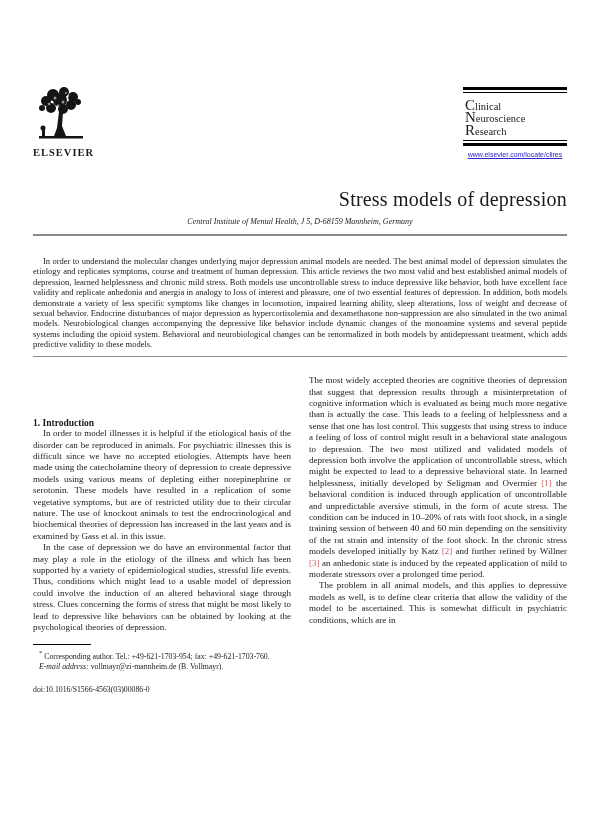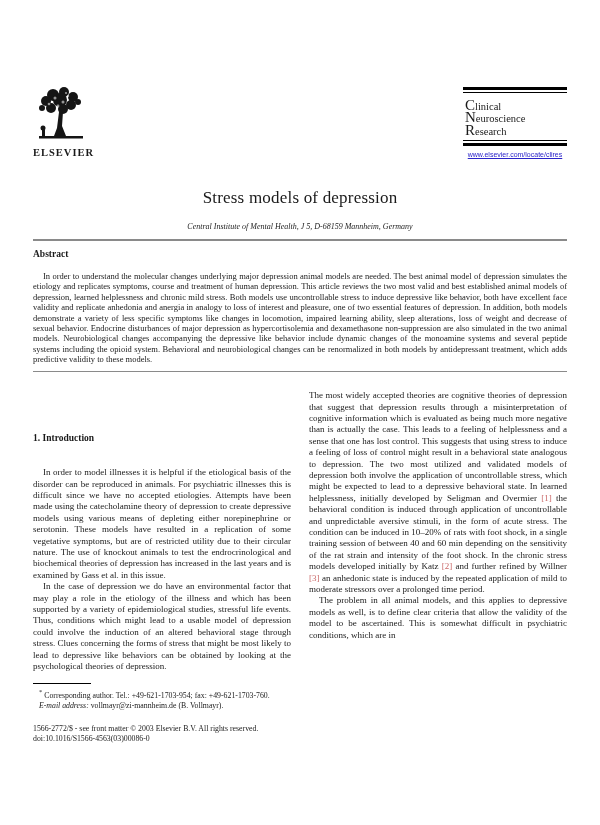--- a/index.html
+++ b/index.html
@@ -19,41 +19,41 @@
   .jbox .rt{height:3px;background:#000;}
   .jbox .rn{height:1px;background:#000;margin-top:2px;}
   .jbox .rb1{height:1px;background:#000;}
   .jbox .rb2{height:3px;background:#000;margin-top:2px;}
   .jbox-text{padding:7px 0 3px 2px;font-size:10.5px;line-height:11.5px;}
   .jl::first-letter{font-size:15px;}
   .jurl{margin-top:5px;text-align:center;font-family:"Liberation Sans",sans-serif;
         font-size:7px;color:#2a23c9;text-decoration:underline;cursor:pointer;}
 
   
-  .title{margin-top:30px;text-align:center;font-size:17px;letter-spacing:.2px;}
+  .title{margin-top:30px;text-align:right;font-size:20px;letter-spacing:.2px;}
   .authors{margin-top:15px;text-align:center;font-size:12.5px;}
   .authors sup{font-size:8px;}
-  .affiliation{margin-top:14px;text-align:center;font-style:italic;font-size:8px;color:#222;}
+  .affiliation{margin-top:6px;text-align:center;font-style:italic;font-size:8px;color:#222;}
   .rule-gray{height:2px;background:#8a8a8a;margin-top:8px;}
   .rule-gray2{height:1.5px;background:#8a8a8a;margin-top:6px;}
 
   
   .abs-head{margin-top:8px;font-weight:bold;font-size:9.5px;}
-  .abs-text{margin-top:12px;font-size:8.5px;line-height:10.4px;text-align:justify;text-indent:10px;}
+  .abs-text{margin-top:20px;font-size:8.5px;line-height:10.4px;text-align:justify;text-indent:10px;}
   .abs-copy{font-size:8.5px;line-height:10.4px;margin-top:1px;}
   .keywords{margin-top:9px;font-size:7.8px;line-height:9.5px;}
   .kw-label{font-style:italic;}
 
   
   .columns{margin-top:18px;display:flex;gap:18px;}
   .col{width:258px;}
   .sec-head{font-weight:bold;font-size:9.5px;margin-top:43px;}
   .bodyp{font-size:9px;line-height:11.4px;text-align:justify;margin:0;}
   .indent{text-indent:10px;}
-  .col-left .bodyp.first{margin-top:24px;}
+  .col-left .bodyp.first{margin-top:0;}
   .cite{color:#c96868;cursor:pointer;}
 
   
   .fn-rule{width:58px;height:1px;background:#000;margin-top:11px;}
   .footnote{margin-top:3px;font-size:7.8px;line-height:9.6px;text-align:justify;}
   .footnote .fline{text-indent:6px;}
   .fn-email-label{font-style:italic;}
   .pagefooter{margin-top:14px;font-size:7.8px;line-height:9.8px;}
 </style>
 </head>
@@ -110,21 +110,20 @@
     </div>
   </div>
 
   <div class="title">Stress models of depression</div>
 
 
   <div class="affiliation">Central Institute of Mental Health, J 5, D-68159 Mannheim, Germany</div>
 
   <div class="rule-gray"></div>
 
-  <div class="abs-head">Abstract</div>
   <div class="abs-text">In order to understand the molecular changes underlying major depression animal models are needed. The best animal model of depression simulates the etiology and replicates symptoms, course and treatment of human depression. This article reviews the two most valid and best established animal models of depression, learned helplessness and chronic mild stress. Both models use uncontrollable stress to induce depressive like behavior, both have excellent face validity and replicate anhedonia and anergia in analogy to loss of interest and pleasure, one of two essential features of depression. In addition, both models demonstrate a variety of less specific symptoms like changes in locomotion, impaired learning ability, sleep alterations, loss of weight and decrease of sexual behavior. Endocrine disturbances of major depression as hypercortisolemia and dexamethasone non-suppression are also simulated in the two animal models. Neurobiological changes accompanying the depressive like behavior include dynamic changes of the monoamine systems and several peptide systems including the opioid system. Behavioral and neurobiological changes can be renormalized in both models by antidepressant treatment, which adds predictive validity to these models.</div>
 
 
   <div class="rule-gray2"></div>
 
   <div class="columns">
 
     <div class="col col-left">
       <div class="sec-head">1. Introduction</div>
       <p class="bodyp indent first">In order to model illnesses it is helpful if the etiological basis of the disorder can be reproduced in animals. For psychiatric illnesses this is difficult since we have no accepted etiologies. Attempts have been made using the catecholamine theory of depression to create depressive models using various means of depleting either norepinephrine or serotonin. These models have resulted in a replication of some vegetative symptoms, but are of restricted utility due to their circular nature. The use of knockout animals to test the endrocrinological and biochemical theories of depression has increased in the last years and is examined by Gass et al. in this issue.</p>
@@ -134,21 +133,20 @@
       <div class="footnote">
         <div class="fline">
           <sup>*</sup><span> Corresponding author. Tel.: +49-621-1703-954; fax: +49-621-1703-760.</span>
         </div>
         <div class="fline">
           <span class="fn-email-label">E-mail address:</span><span> vollmayr@zi-mannheim.de (B. Vollmayr).</span>
         </div>
       </div>
 
       <div class="pagefooter">
-        <div>1566-2772/$ - see front matter © 2003 Elsevier B.V. All rights reserved.</div>
         <div>doi:10.1016/S1566-4563(03)00086-0</div>
       </div>
     </div>
 
     <div class="col col-right">
       <p class="bodyp">
         <span>The most widely accepted theories are cognitive theories of depression that suggest that depression results through a misinterpretation of cognitive information which is evaluated as being much more negative than is actually the case. This leads to a feeling of helplessness and a sense that one has lost control. This suggests that using stress to induce a feeling of loss of control might result in a behavioral state analogous to depression. The two most utilized and validated models of depression both involve the application of uncontrollable stress, which might be expected to lead to a depressive behavioral state. In learned helplessness, initially developed by Seligman and Overmier </span><span class="cite">[1]</span><span> the behavioral condition is induced through application of uncontrollable and unpredictable aversive stimuli, in the form of acute stress. The condition can be induced in 10–20% of rats with foot shock, in a single training session of between 40 and 60 min depending on the sensitivity of the rat strain and intensity of the foot shock. In the chronic stress models developed initially by Katz </span><span class="cite">[2]</span><span> and further refined by Willner </span><span class="cite">[3]</span><span> an anhedonic state is induced by the repeated application of mild to moderate stressors over a prolonged time period.</span>
       </p>
       <p class="bodyp indent">The problem in all animal models, and this applies to depressive models as well, is to define clear criteria that allow the validity of the model to be ascertained. This is somewhat difficult in psychiatric conditions, which are in</p>
     </div>

